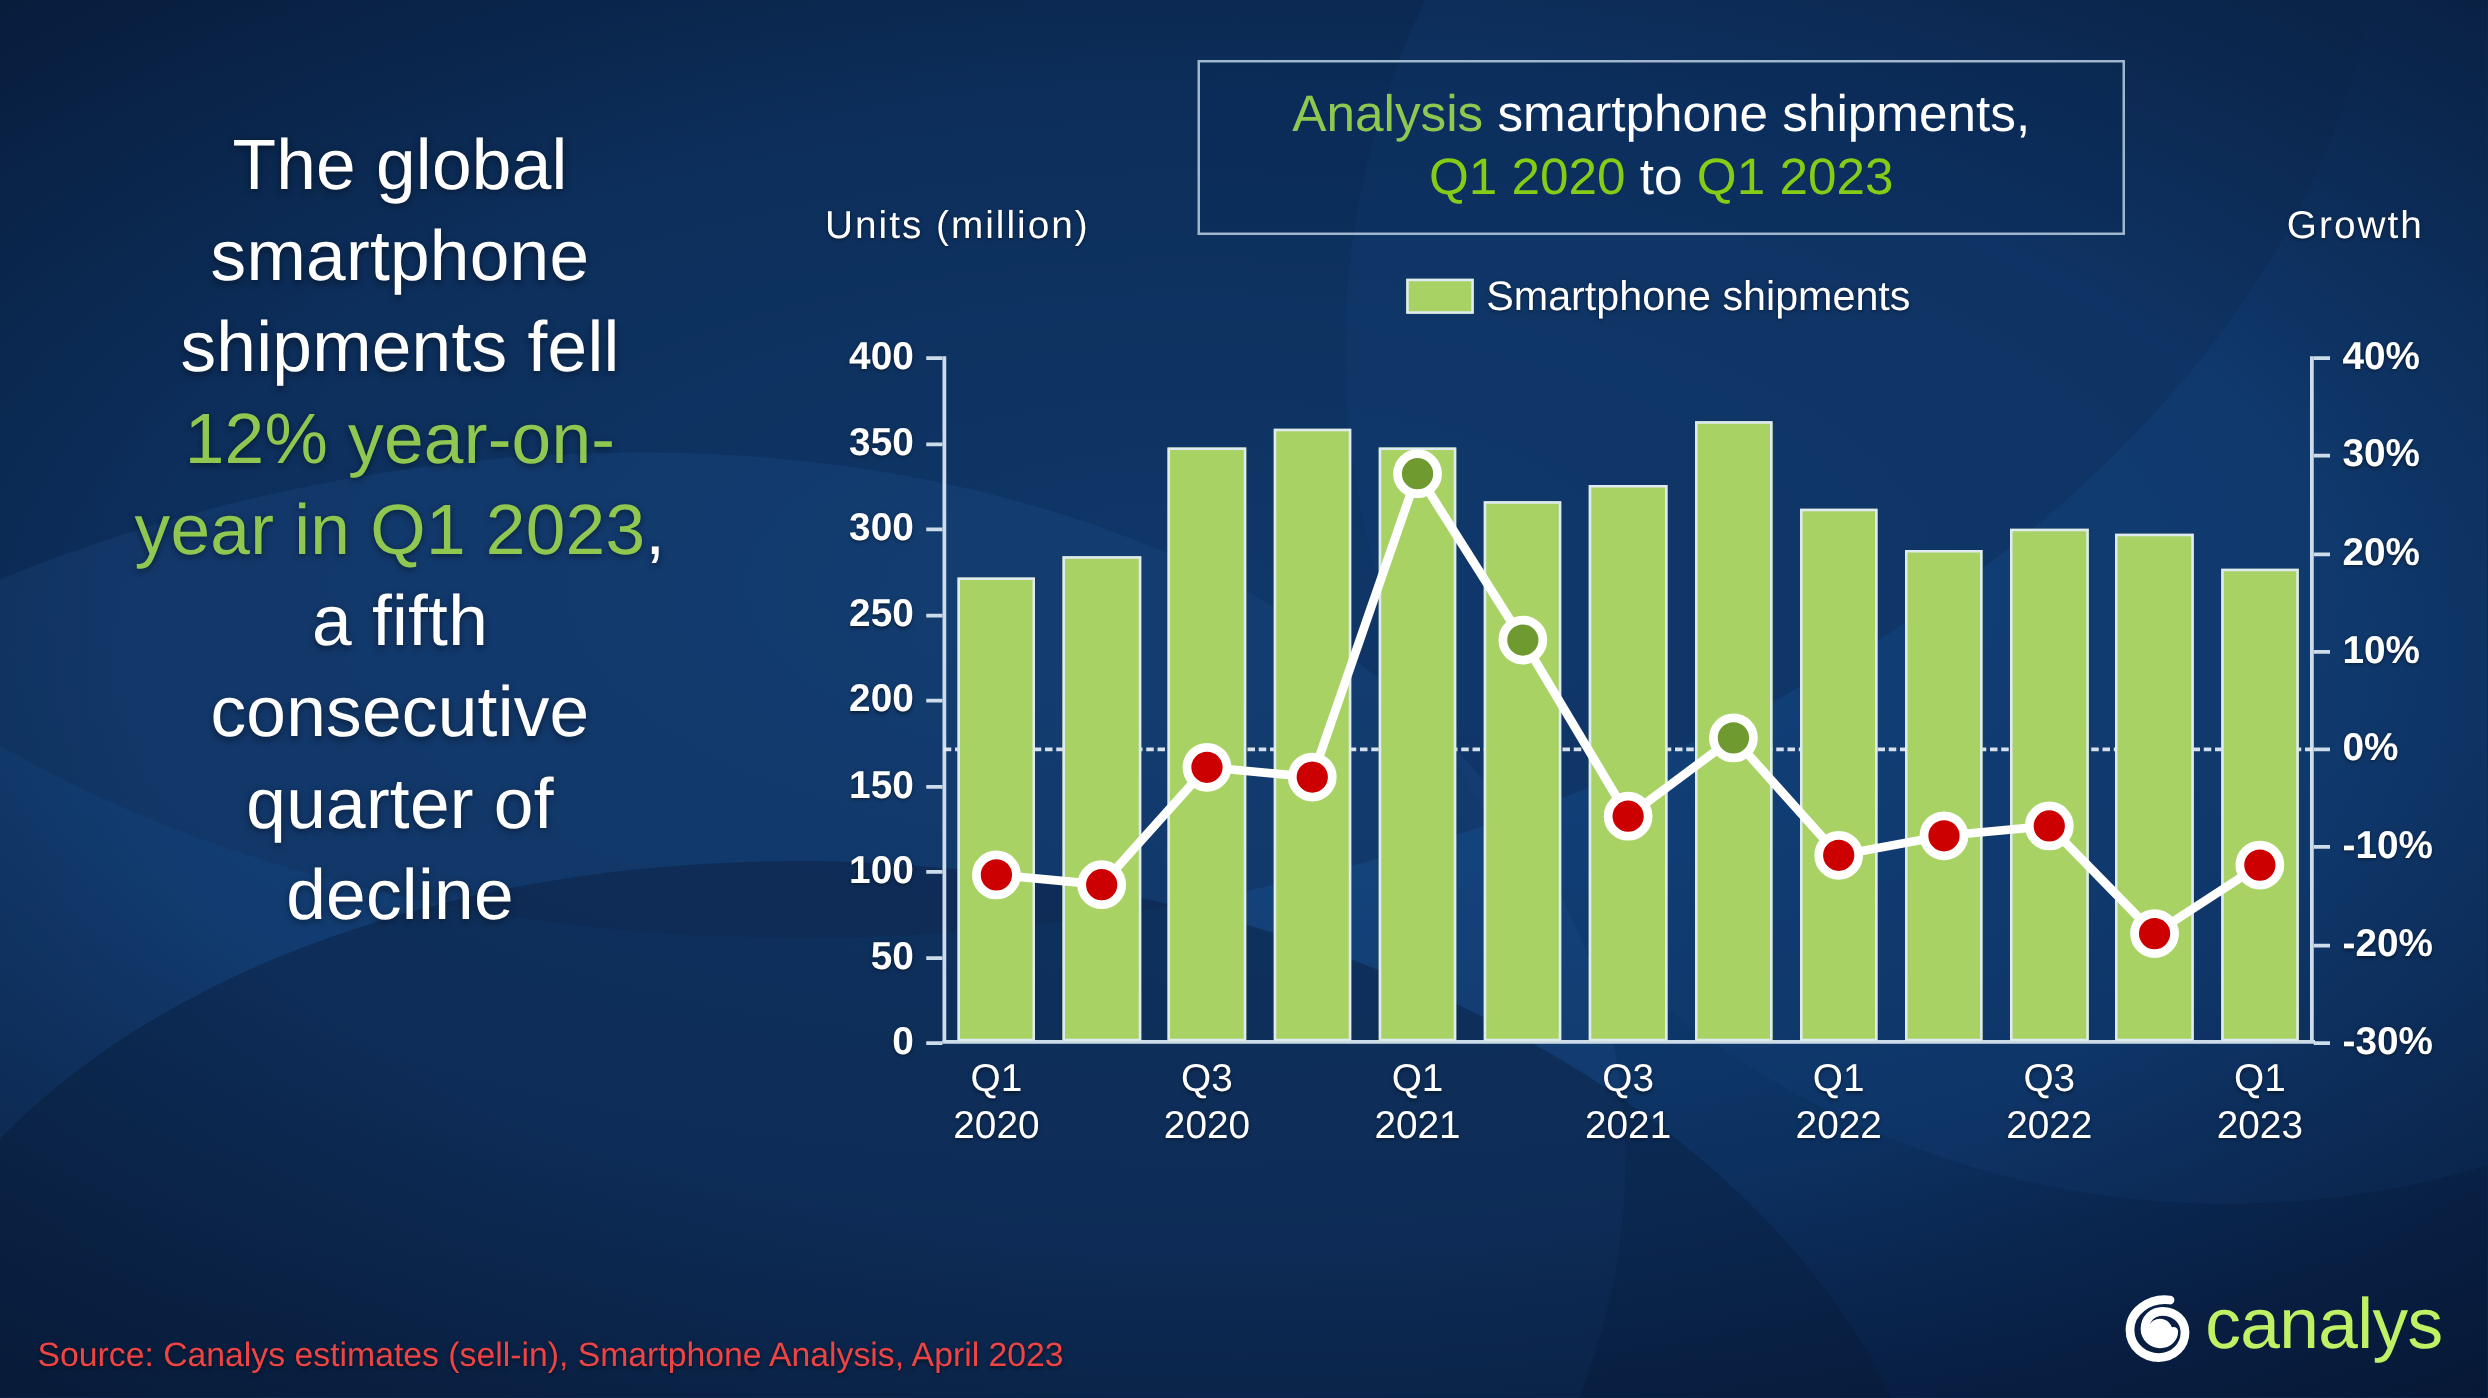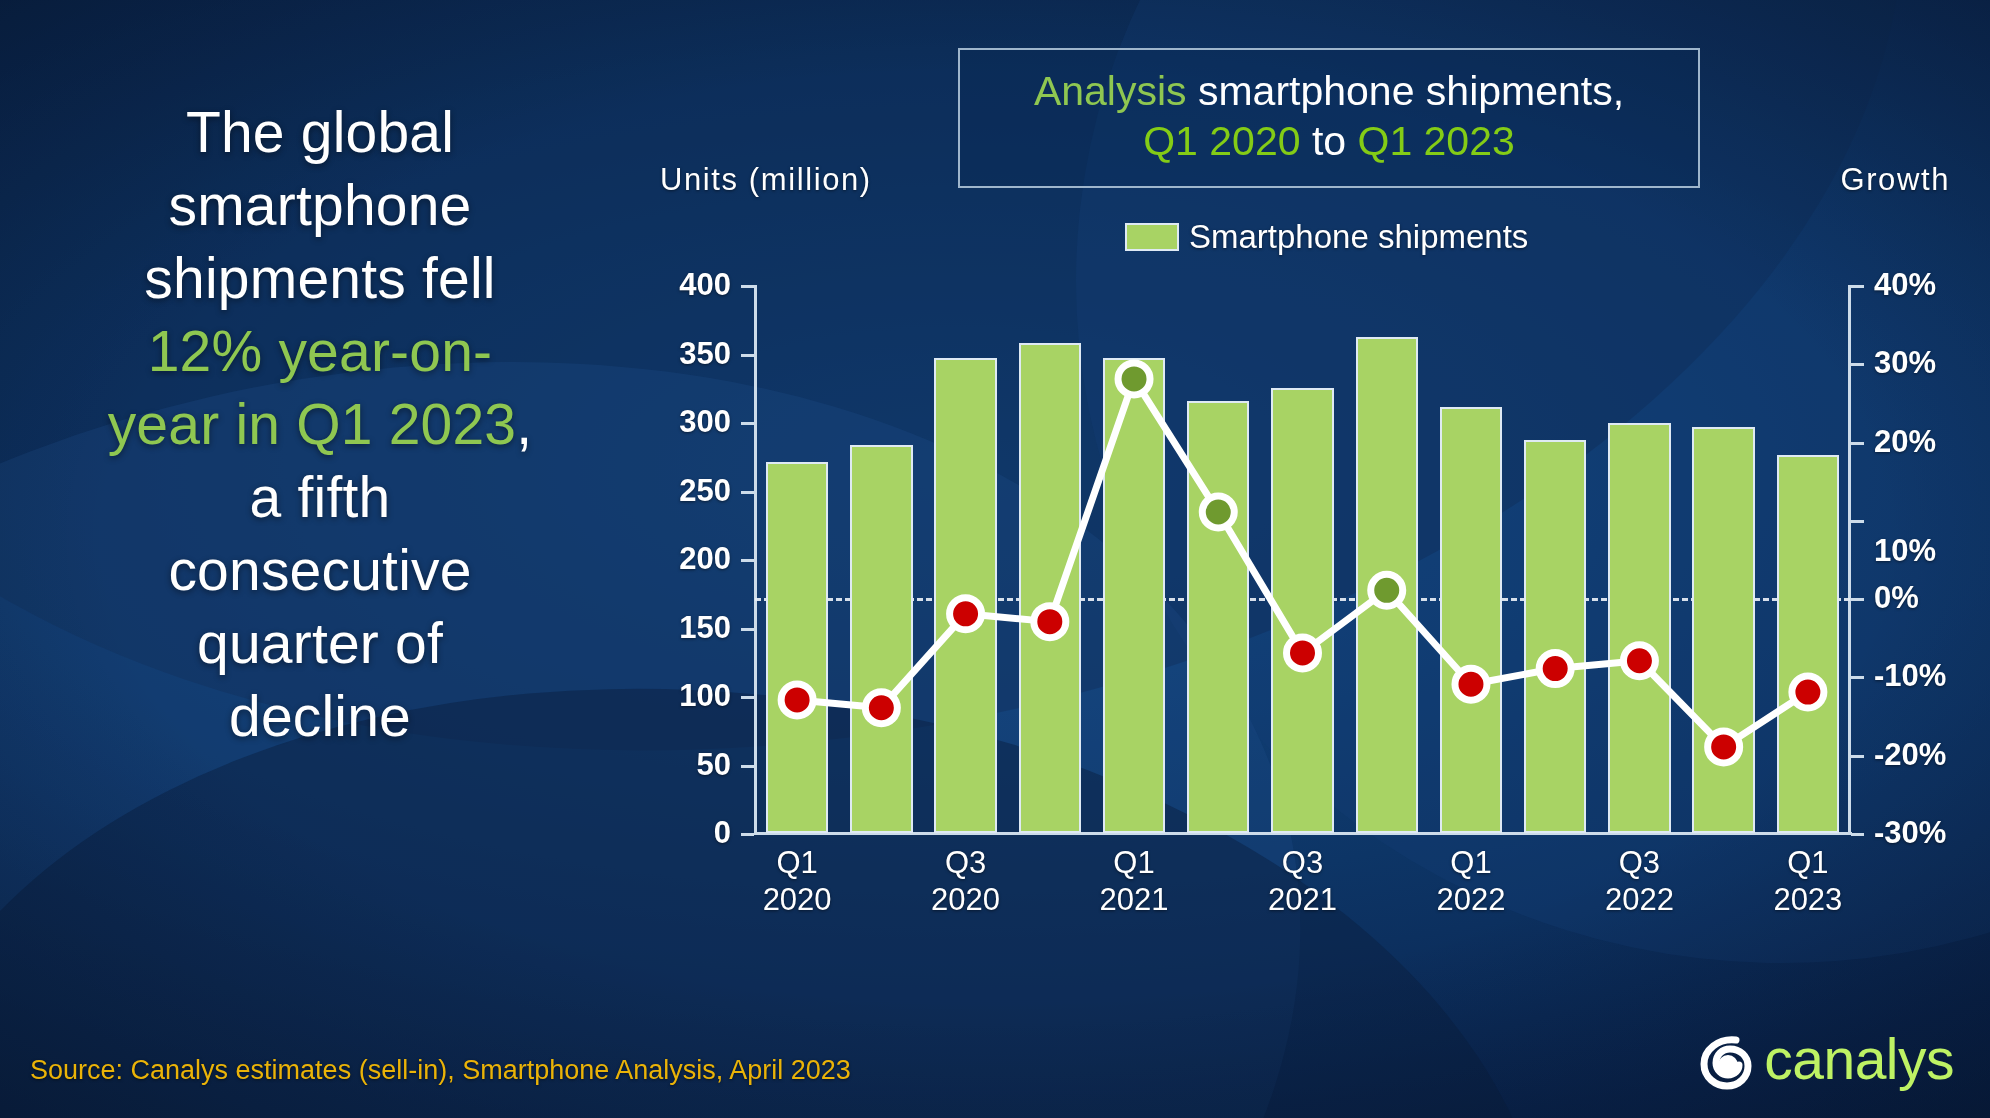--- a/index.html
+++ b/index.html
@@ -72,21 +72,21 @@
   
   #chart{
     position:absolute;
     left:660px;top:200px;width:1290px;height:700px;
   }
   .axis-name{
     position:absolute;color:#fff;font-size:31px;letter-spacing:1.6px;
     text-shadow:0 1px 3px rgba(0,0,0,.5);
   }
   #units-label{left:0px;top:-38px;}
-  #growth-label{right:0;top:-38px;}
+  #growth-label{right:11px;top:-38px;}
 
   
   #plot{
     position:absolute;left:95px;top:85px;width:1095px;height:548px;
   }
   .axis-line{position:absolute;background:#cddcea;}
   #y-left-line{left:-1px;top:0;width:3px;height:549px;}
   #y-right-line{right:-1px;top:0;width:3px;height:549px;}
   #x-line{left:-1px;bottom:-2px;width:1098px;height:3px;}
 
@@ -136,22 +136,22 @@
   #legend-linemark .lseg{
     position:absolute;left:0;top:12px;width:54px;height:6px;background:#fff;border-radius:3px;
   }
   #legend-linemark .ldot{
     position:absolute;left:15px;top:3px;width:24px;height:24px;border-radius:50%;
     background:#6f9a2f;border:5px solid #fff;box-sizing:border-box;
   }
 
   
   #source{
-    position:absolute;left:30px;bottom:32px;
-    color:#eab308;font-size:27px;
+    position:absolute;left:30px;bottom:18px;
+    color:#ef4444;font-size:27px;
     text-shadow:0 1px 3px rgba(0,0,0,.5);
   }
   #logo{
     position:absolute;right:36px;bottom:26px;
     display:flex;align-items:center;gap:10px;
   }
   #logo-text{color:#bef264;font-size:57px;letter-spacing:-.5px;}
 </style>
 </head>
 <body>
@@ -212,21 +212,21 @@
         <div class="ytick-label left" style="top: 548px;">0</div>
       </div>
     <div id="right-ticks">
         <div class="tick right" style="top: 0px;"></div>
         <div class="ytick-label right" style="top: 0px;">40%</div>
         <div class="tick right" style="top: 78.2857px;"></div>
         <div class="ytick-label right" style="top: 78.2857px;">30%</div>
         <div class="tick right" style="top: 156.571px;"></div>
         <div class="ytick-label right" style="top: 156.571px;">20%</div>
         <div class="tick right" style="top: 234.857px;"></div>
-        <div class="ytick-label right" style="top: 234.857px; margin-top: 31px;">10%</div>
+        <div class="ytick-label right" style="top: 234.857px;">10%</div>
         <div class="tick right" style="top: 313.143px;"></div>
         <div class="ytick-label right" style="top: 313.143px;">0%</div>
         <div class="tick right" style="top: 391.429px;"></div>
         <div class="ytick-label right" style="top: 391.429px;">-10%</div>
         <div class="tick right" style="top: 469.714px;"></div>
         <div class="ytick-label right" style="top: 469.714px;">-20%</div>
         <div class="tick right" style="top: 548px;"></div>
         <div class="ytick-label right" style="top: 548px;">-30%</div>
       </div>
 

